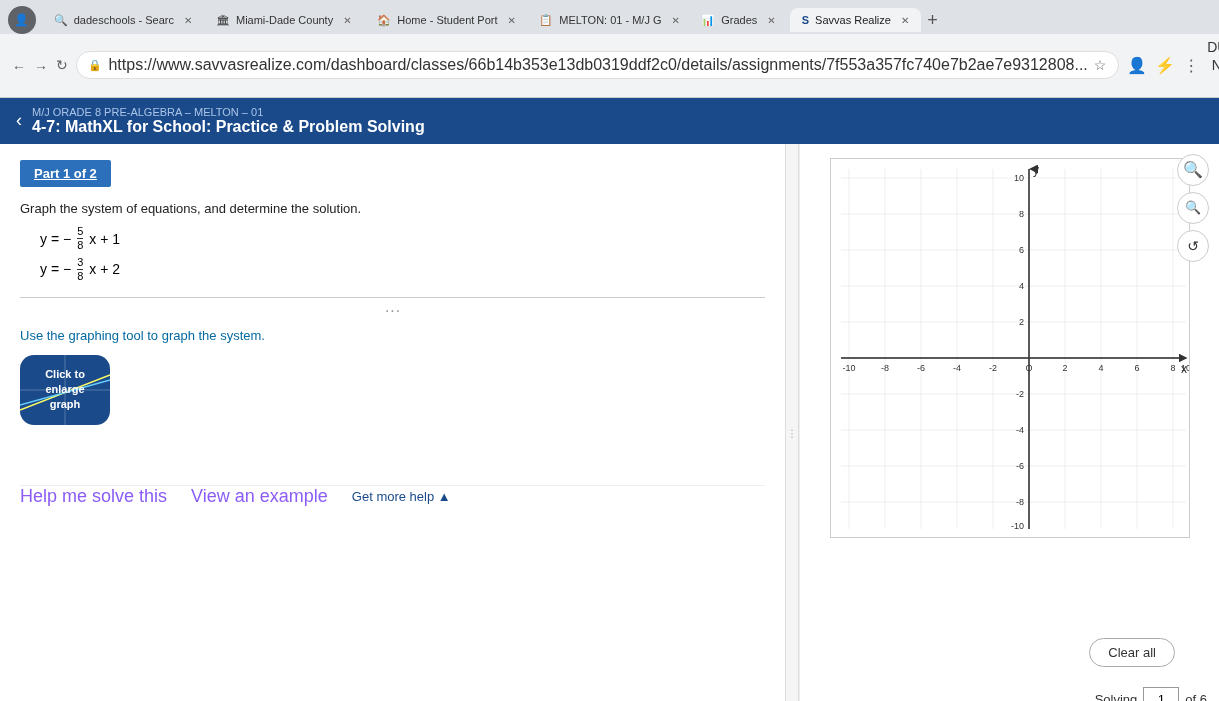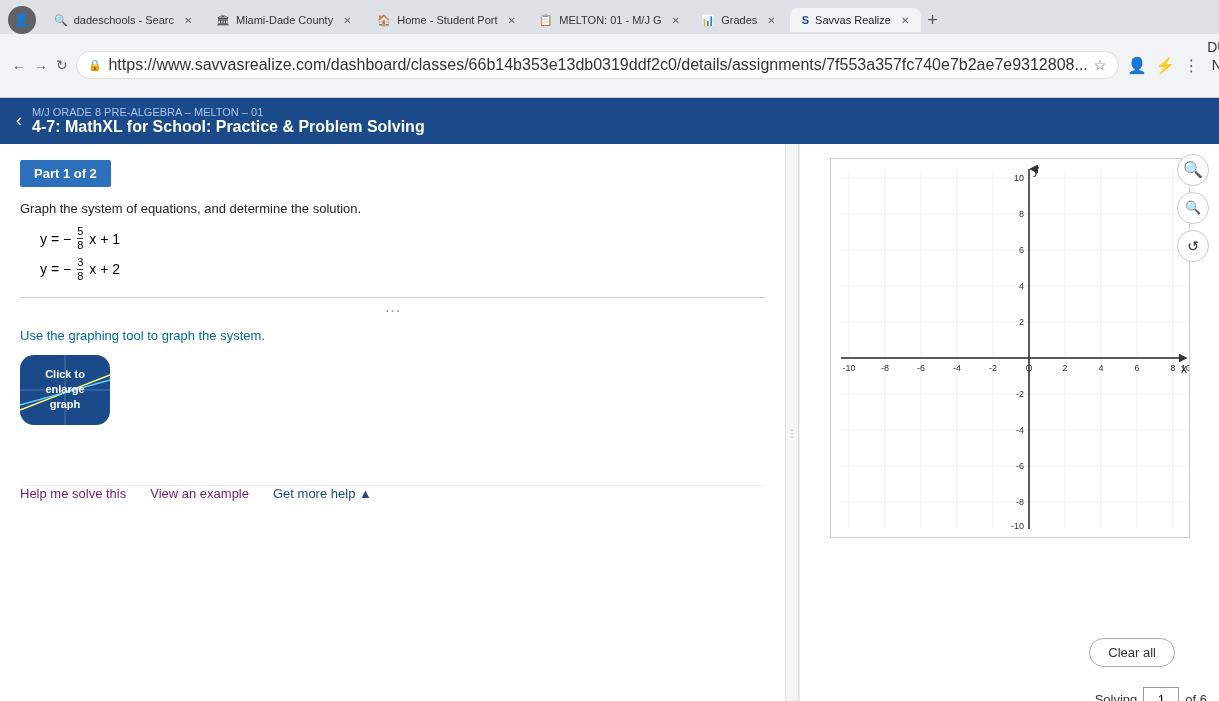--- a/index.html
+++ b/index.html
@@ -87,20 +87,21 @@
 
     .part-label {
       background: #2c6fba;
       color: white;
       font-size: 13px;
       font-weight: bold;
       padding: 6px 14px;
       display: inline-block;
       border-radius: 2px;
       margin-bottom: 14px;
+      text-decoration: underline;
     }
 
     .problem-text {
       font-size: 13px;
       color: #222;
     }
 
     .equations {
       margin: 10px 0 10px 20px;
       font-size: 14px;
@@ -169,22 +170,22 @@
     
     .bottom-bar {
       padding: 12px 20px;
       border-top: 1px solid #eee;
       display: flex;
       align-items: center;
       gap: 0;
       background: white;
     }
     .help-link {
-      font-size: 13px;
-      color: #701a75;
+      font-size: 18px;
+      color: #8b5cf6;
       cursor: pointer;
       margin-right: 24px;
       text-decoration: none;
     }
     .get-more-help {
       font-size: 13px;
       color: #1a4a8a;
       cursor: pointer;
     }
 

